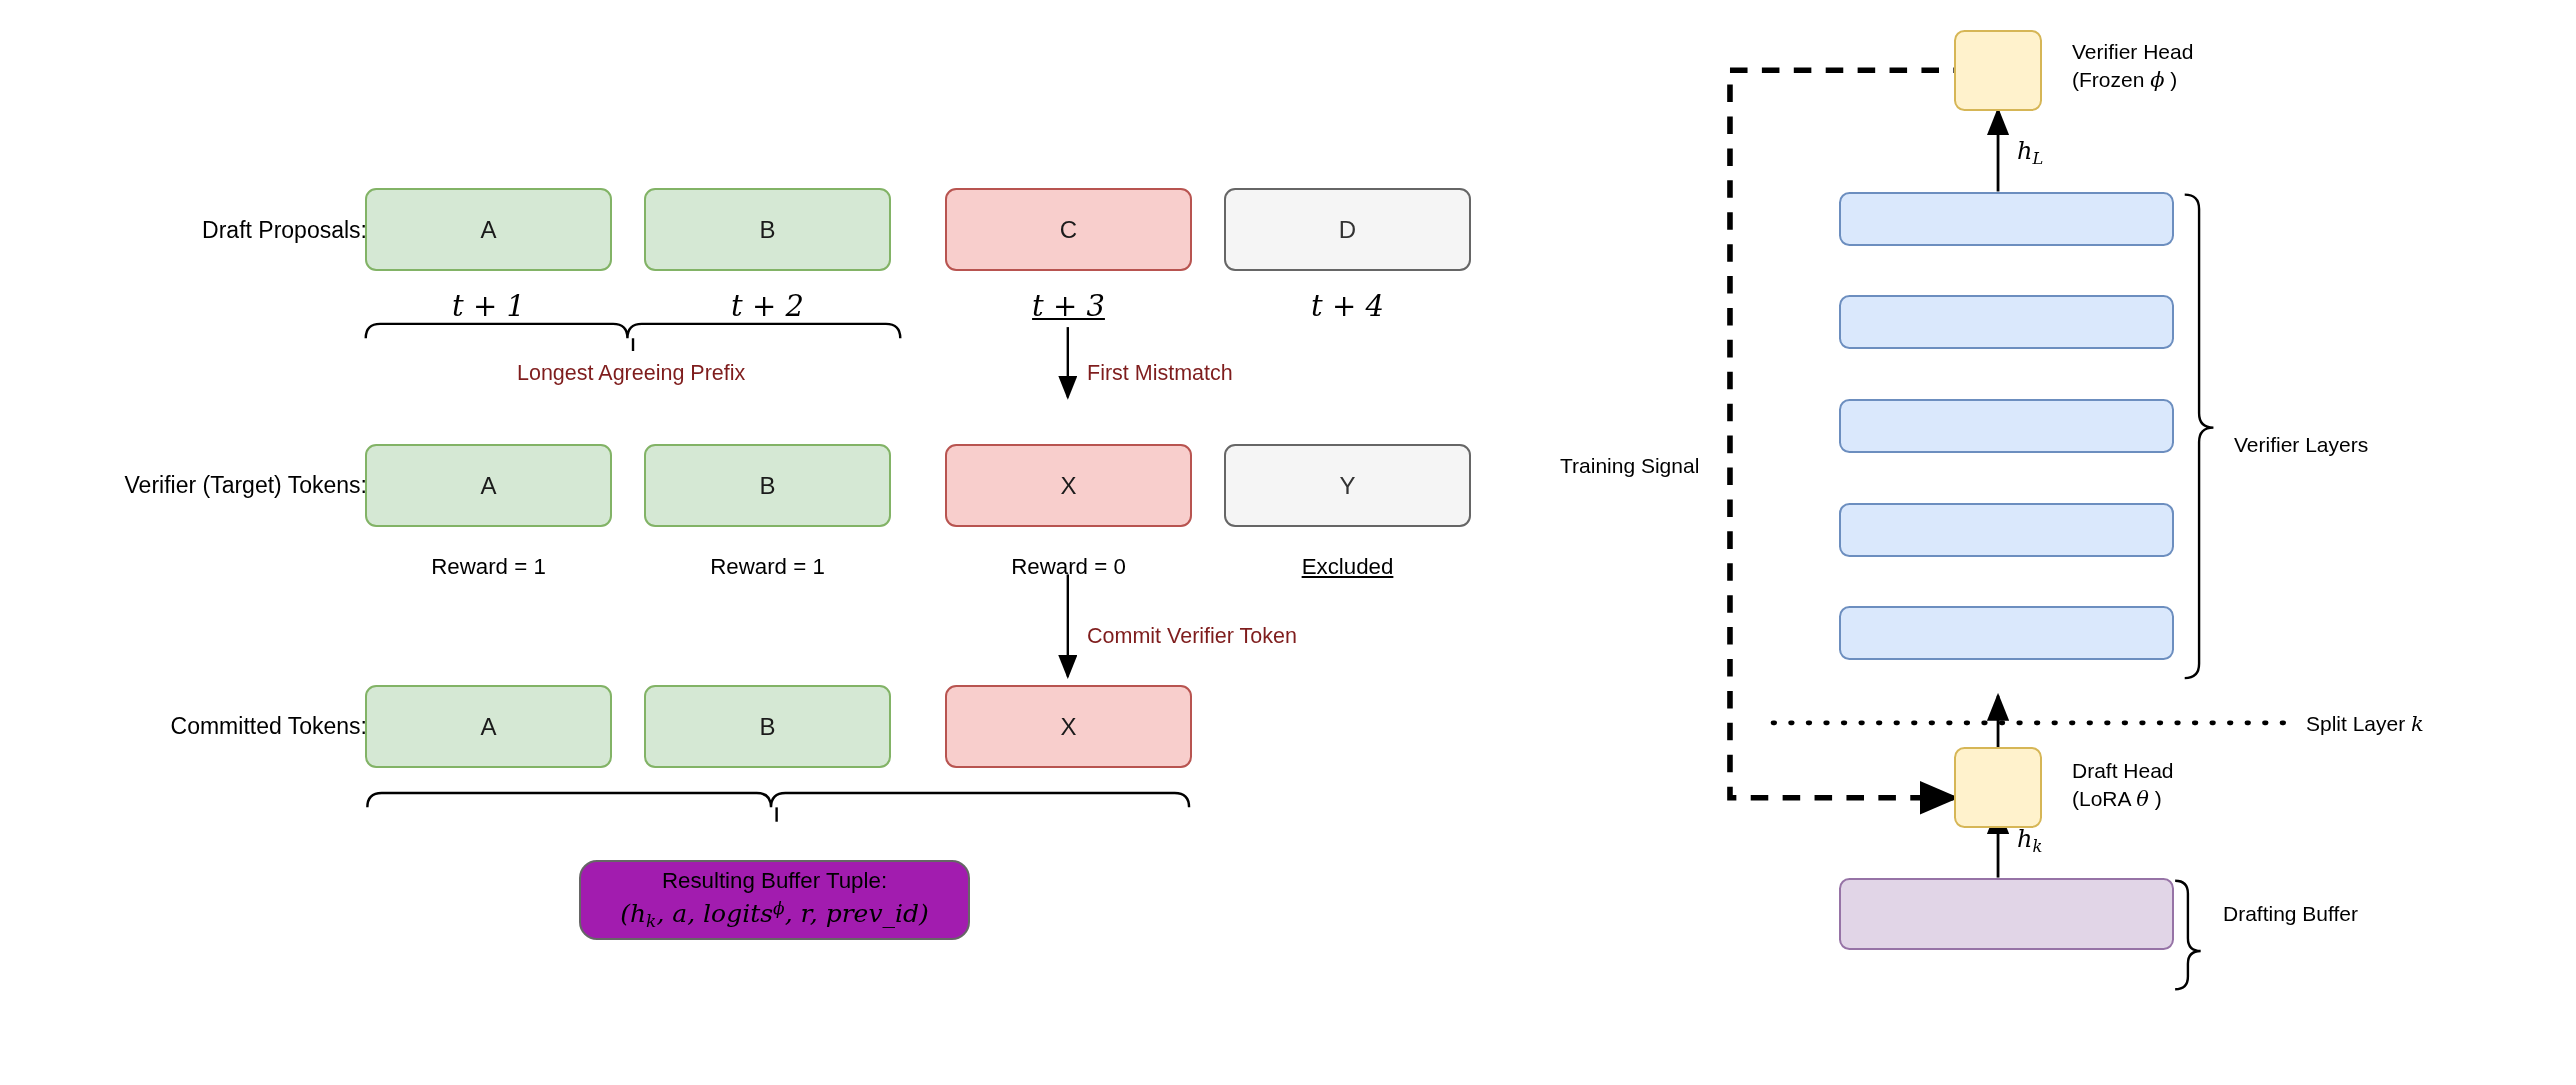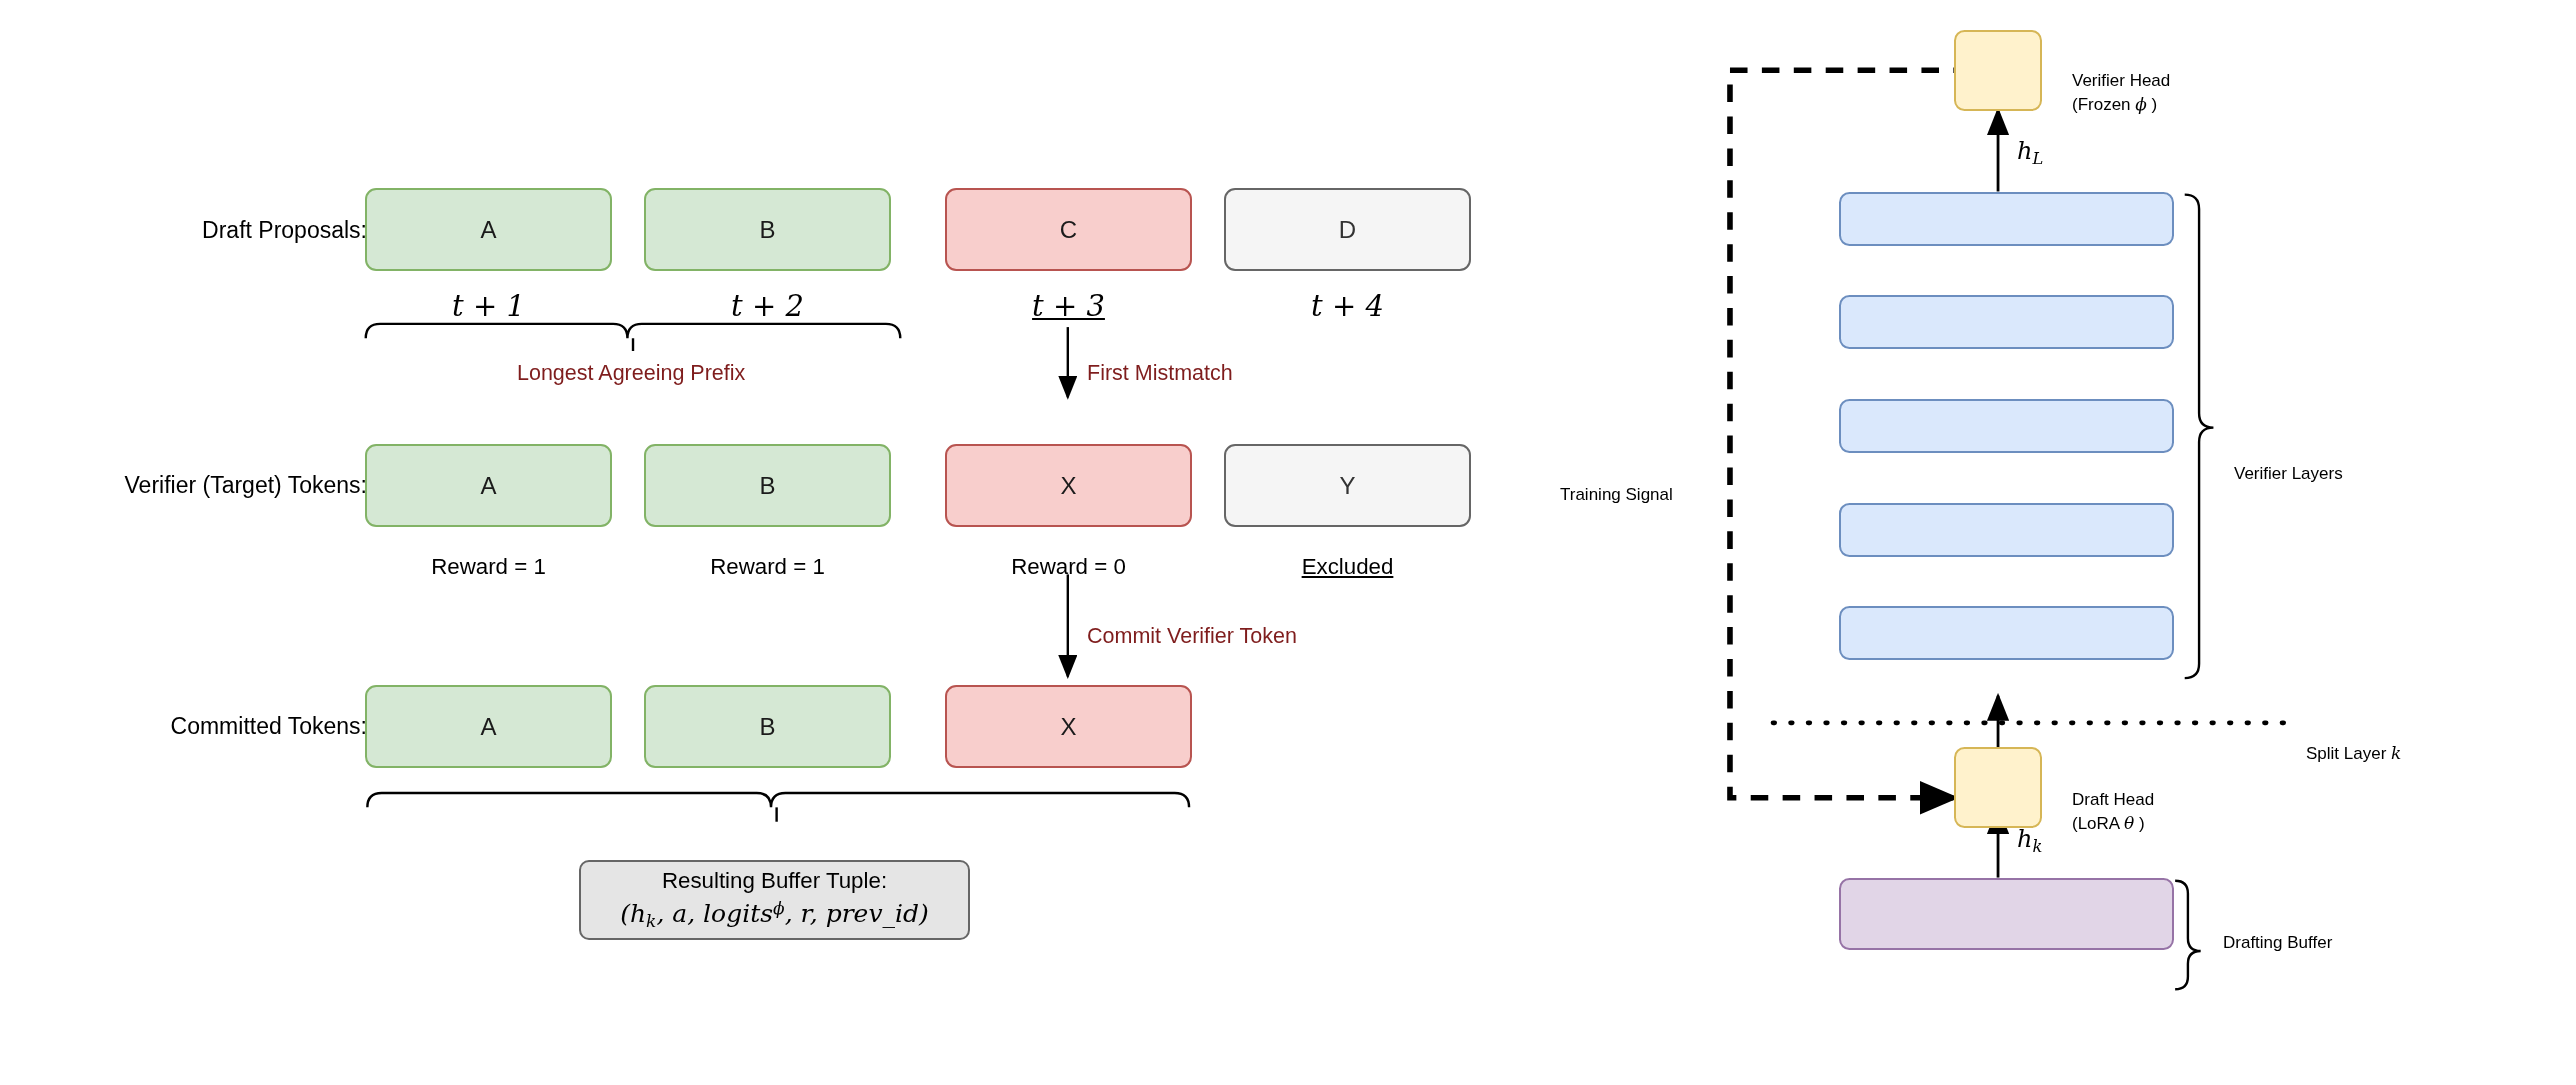--- a/index.html
+++ b/index.html
@@ -75,22 +75,22 @@
     position: absolute;
     font-size: 21.5px;
     white-space: nowrap;
     color: #7f1d1d;
   }
 
   
   .tuple-box {
     position: absolute;
     border: 2px solid #666666;
-    border-radius: 10px;
-    background: #e5e5e5;
+    border-radius: 18px;
+    background: #a21caf;
     box-sizing: border-box;
     display: flex;
     flex-direction: column;
     align-items: center;
     justify-content: center;
     text-align: center;
     line-height: 1.25;
   }
   .tuple-title { font-size: 22.3px; color: #000; }
   .tuple-expr  {
@@ -106,25 +106,24 @@
     position: absolute;
     border-radius: 10.4px;
     box-sizing: border-box;
   }
   .blk-blue   { background: #dae8fc; border: 2.4px solid #6c8ebf; }
   .blk-yellow { background: #fff2cc; border: 2.4px solid #d6b656; }
   .blk-purple { background: #e1d5e7; border: 2.4px solid #9673a6; }
 
   .blk-label {
     position: absolute;
-    font-size: 17px;
+    font-size: 21px;
     white-space: nowrap;
     line-height: 1.35;
     color: #000;
-    margin-top: 32px;
   }
   .mathit {
     font-family: "DejaVu Serif", serif;
     font-style: italic;
   }
   .edge-label {
     position: absolute;
     font-family: "DejaVu Serif", serif;
     font-style: italic;
     font-size: 24px;

